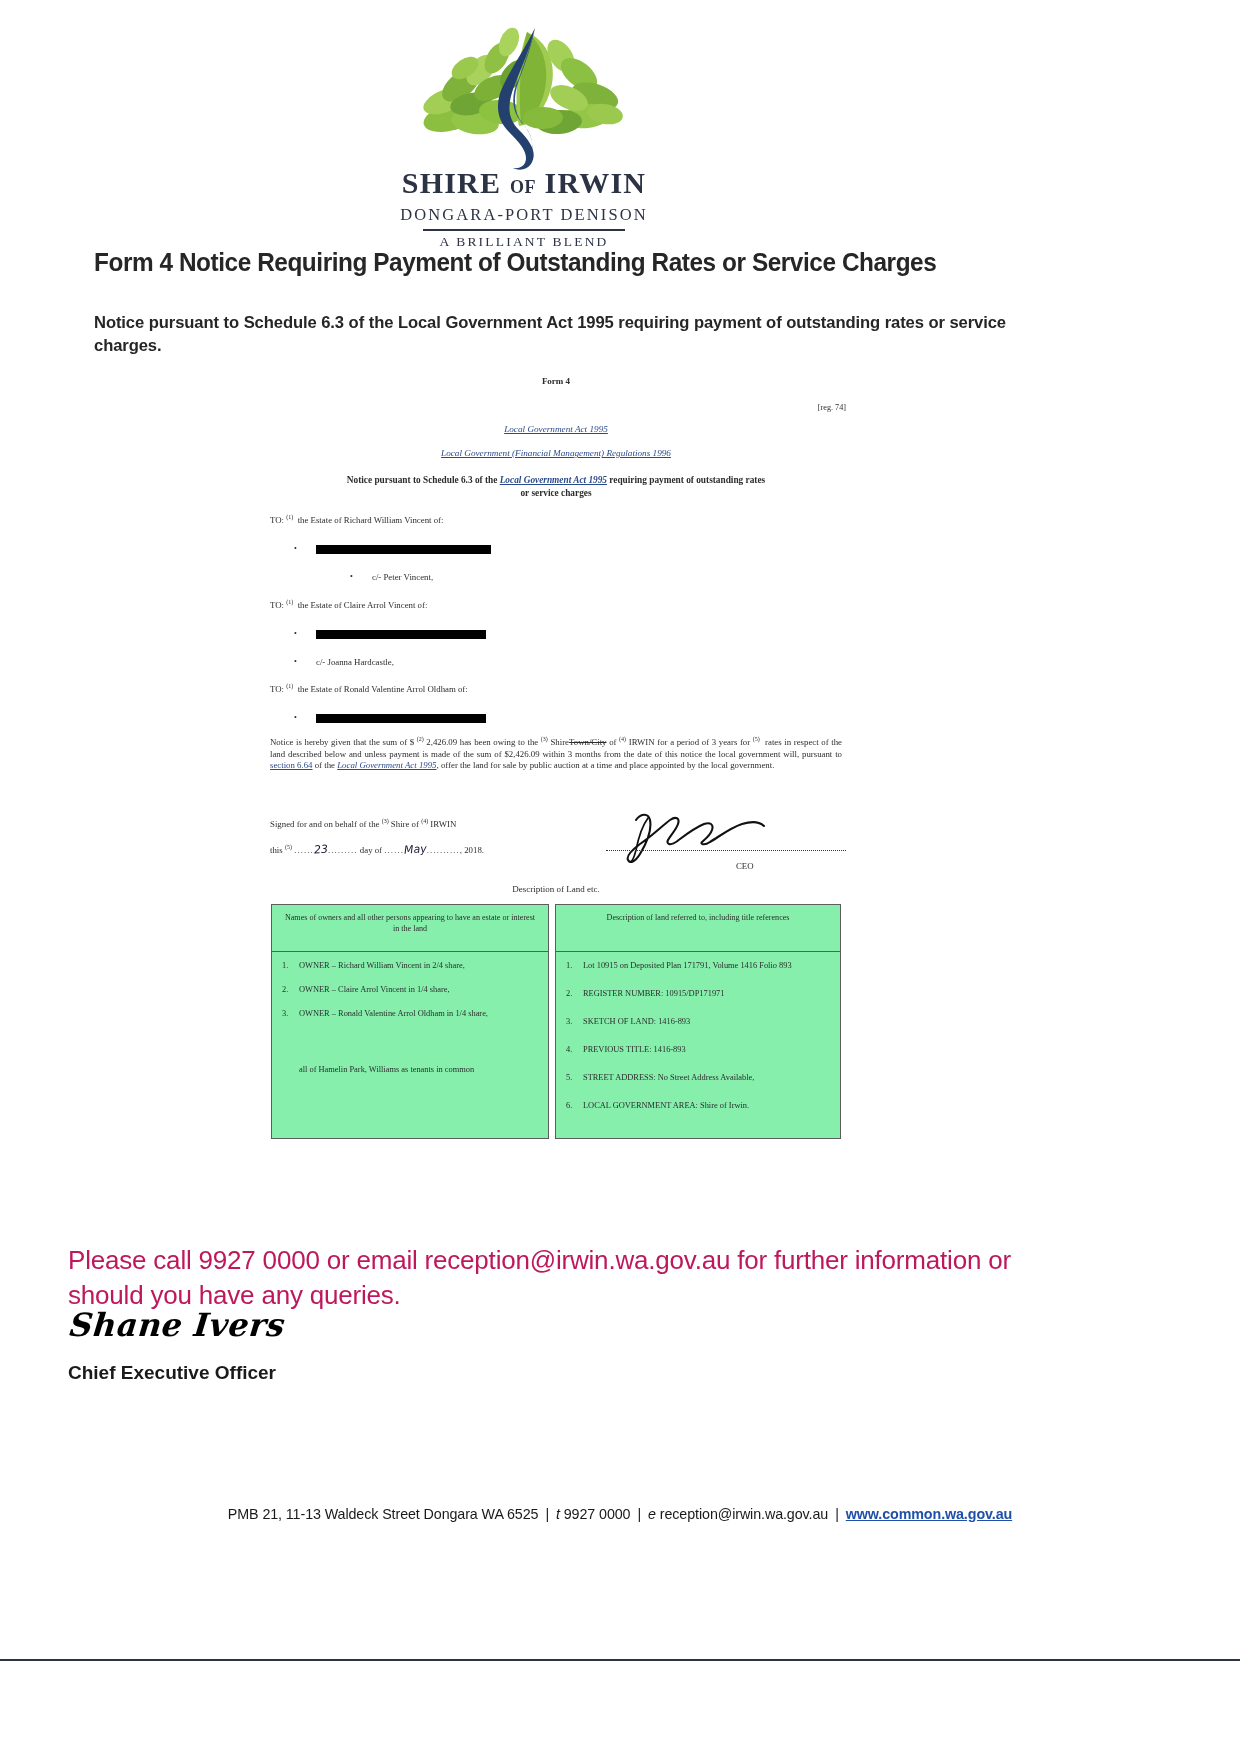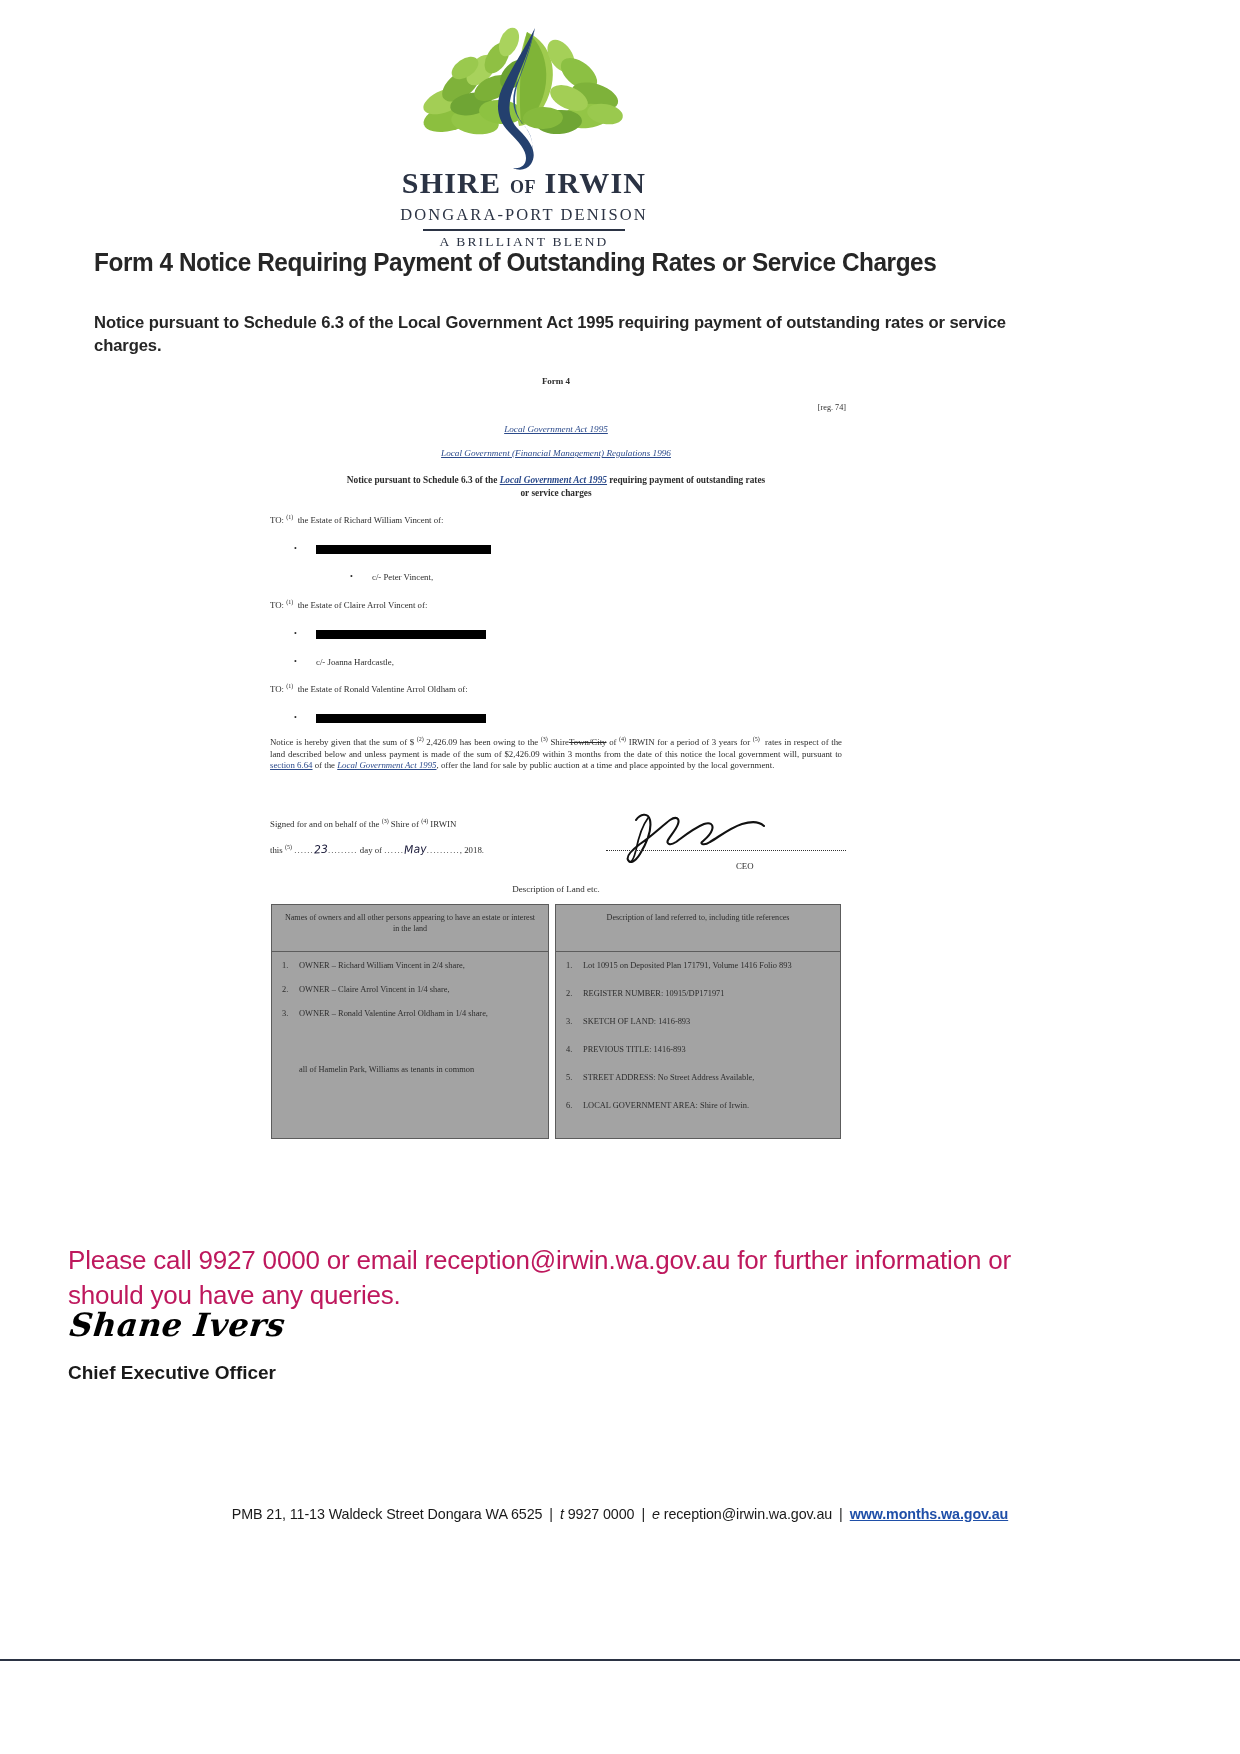--- a/index.html
+++ b/index.html
@@ -204,21 +204,21 @@
   }
   .s-table {
     position: absolute;
     top: 532px; left: 5px;
     width: 570px;
     display: flex;
     gap: 6px;
   }
   .s-col {
     border: 1.1px solid #5c5c5c;
-    background: #a3a3a3;
+    background: #86efac;
   }
   .s-col.left { width: 276px; }
   .s-col.right { width: 284px; }
   .s-col-head {
     border-bottom: 1.1px solid #5c5c5c;
     padding: 8px 10px;
     text-align: center;
     font-size: 8.1px;
     line-height: 1.3;
     min-height: 30px;
@@ -473,14 +473,14 @@
 <div class="contact-para">
   <span>Please call 9927 0000 or email reception@irwin.wa.gov.au for further information or</span>
   <span class="lastline">should you have any queries.</span>
 </div>
 
 <div class="signoff-name">Shane Ivers</div>
 <div class="signoff-title">Chief Executive Officer</div>
 
 <div class="foot-rule"></div>
 <div class="foot-text">
-  <span>PMB 21, 11-13 Waldeck Street Dongara WA 6525</span><span class="sep">|</span><span class="ital">t</span>&nbsp;<span>9927 0000</span><span class="sep">|</span><span class="ital">e</span>&nbsp;<span>reception@irwin.wa.gov.au</span><span class="sep">|</span><span class="foot-link">www.months.wa.gov.au</span>
+  <span>PMB 21, 11-13 Waldeck Street Dongara WA 6525</span><span class="sep">|</span><span class="ital">t</span>&nbsp;<span>9927 0000</span><span class="sep">|</span><span class="ital">e</span>&nbsp;<span>reception@irwin.wa.gov.au</span><span class="sep">|</span><span class="foot-link">www.common.wa.gov.au</span>
 </div>
 
 </body></html>

